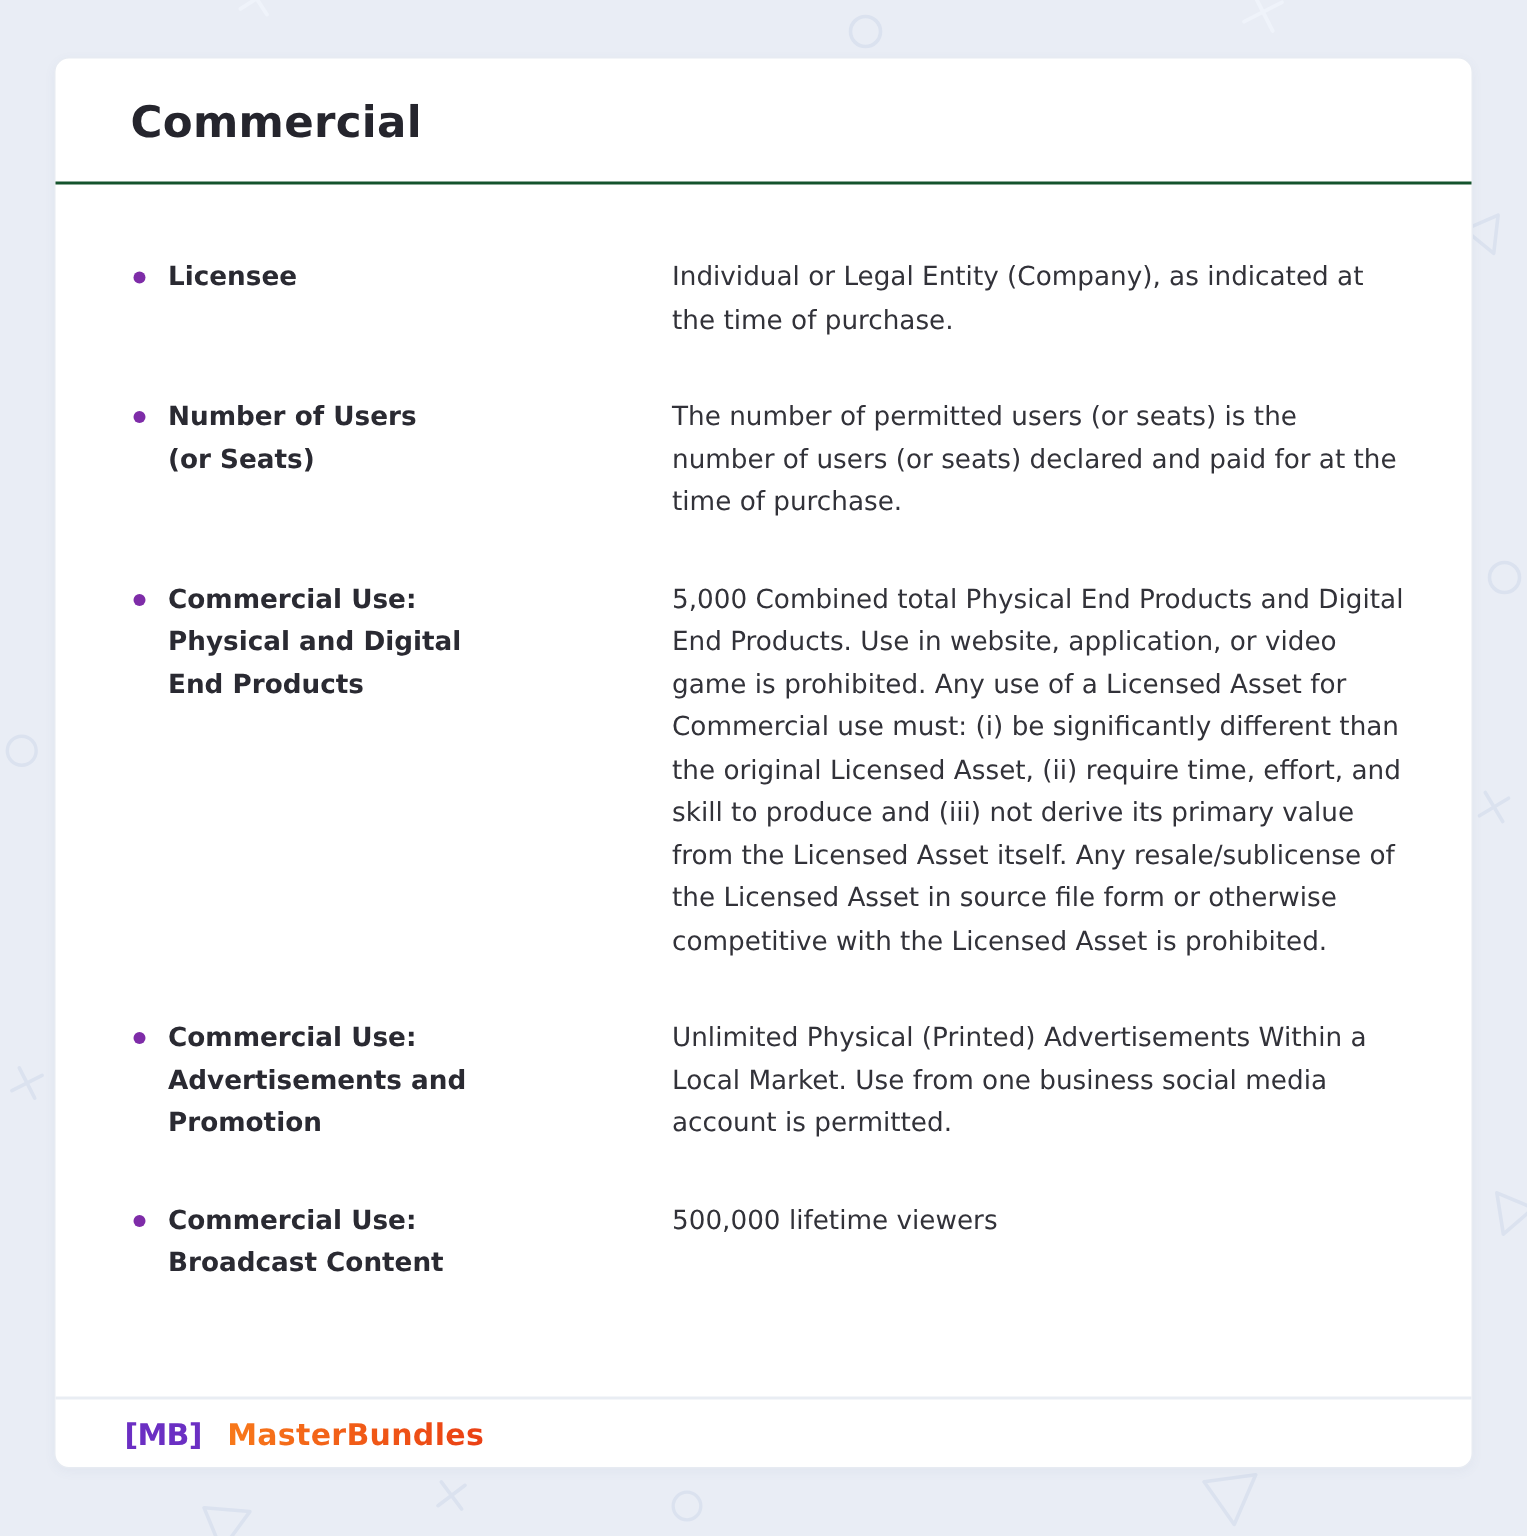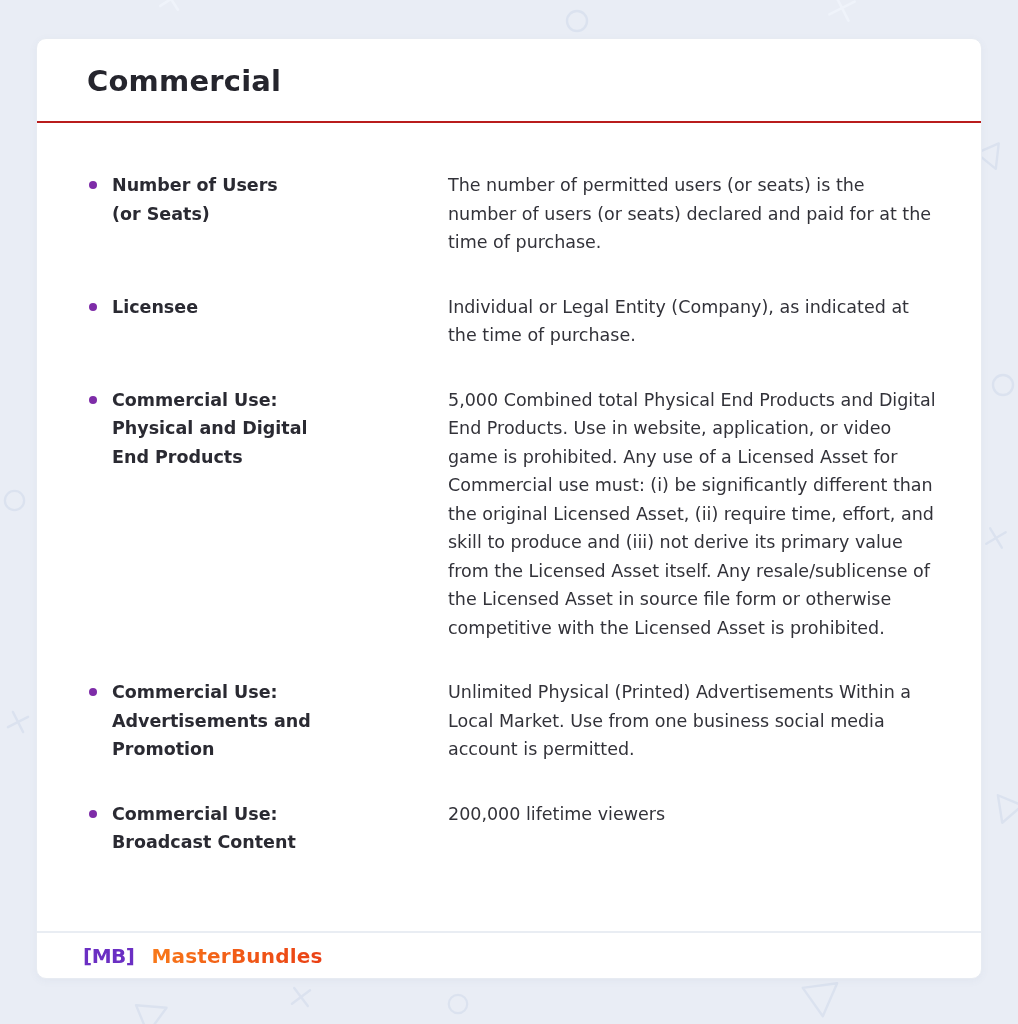--- a/index.html
+++ b/index.html
@@ -18,21 +18,21 @@
 
   
   .card{
     position:absolute;left:36px;top:38px;width:946px;height:941px;
     background:#ffffff;border:1px solid #e7ebf2;border-radius:10px;
     box-shadow:0 2px 8px rgba(70,90,130,.05);
     box-sizing:border-box;display:flex;flex-direction:column;
   }
   .card-header{
     padding:24px 50px 0 50px;height:84px;box-sizing:border-box;
-    border-bottom:2px solid #b91c1c;flex:none;
+    border-bottom:2px solid #14532d;flex:none;
   }
   .card-title{
     font-size:29px;font-weight:700;color:#25252d;letter-spacing:.2px;line-height:1.3;
   }
   .card-body{flex:1;padding:48px 44px 0 52px;box-sizing:border-box;overflow:hidden;}
   .row{display:flex;align-items:flex-start;margin-bottom:36px;}
   .row-left{width:359px;flex:none;display:flex;align-items:flex-start;}
   .bullet{
     width:8px;height:8px;border-radius:50%;background:#7e2ca8;
     margin:10px 15px 0 0;flex:none;
@@ -132,32 +132,32 @@
 
   <div class="card-header">
     <div class="card-title">Commercial</div>
   </div>
 
   <div class="card-body">
 
     <div class="row">
       <div class="row-left">
         <span class="bullet"></span>
-        <span class="row-label">Number of Users
-(or Seats)</span>
+        <span class="row-label">Licensee</span>
       </div>
-      <div class="row-value">The number of permitted users (or seats) is the number of users (or seats) declared and paid for at the time of purchase.</div>
+      <div class="row-value">Individual or Legal Entity (Company), as indicated at the time of purchase.</div>
     </div>
 
     <div class="row">
       <div class="row-left">
         <span class="bullet"></span>
-        <span class="row-label">Licensee</span>
+        <span class="row-label">Number of Users
+(or Seats)</span>
       </div>
-      <div class="row-value">Individual or Legal Entity (Company), as indicated at the time of purchase.</div>
+      <div class="row-value">The number of permitted users (or seats) is the number of users (or seats) declared and paid for at the time of purchase.</div>
     </div>
 
     <div class="row">
       <div class="row-left">
         <span class="bullet"></span>
         <span class="row-label">Commercial Use:
 Physical and Digital
 End Products</span>
       </div>
       <div class="row-value">5,000 Combined total Physical End Products and Digital End Products. Use in website, application, or video game is prohibited. Any use of a Licensed Asset for Commercial use must: (i) be significantly different than the original Licensed Asset, (ii) require time, effort, and skill to produce and (iii) not derive its primary value from the Licensed Asset itself. Any resale/sublicense of the Licensed Asset in source file form or otherwise competitive with the Licensed Asset is prohibited.</div>
@@ -172,21 +172,21 @@
       </div>
       <div class="row-value">Unlimited Physical (Printed) Advertisements Within a Local Market. Use from one business social media account is permitted.</div>
     </div>
 
     <div class="row">
       <div class="row-left">
         <span class="bullet"></span>
         <span class="row-label">Commercial Use:
 Broadcast Content</span>
       </div>
-      <div class="row-value">200,000 lifetime viewers</div>
+      <div class="row-value">500,000 lifetime viewers</div>
     </div>
 
   </div>
 
   <div class="card-footer">
     <div class="logo">
       <span class="logo-mark">[MB]</span>
       <span class="logo-text">MasterBundles</span>
     </div>
   </div>

